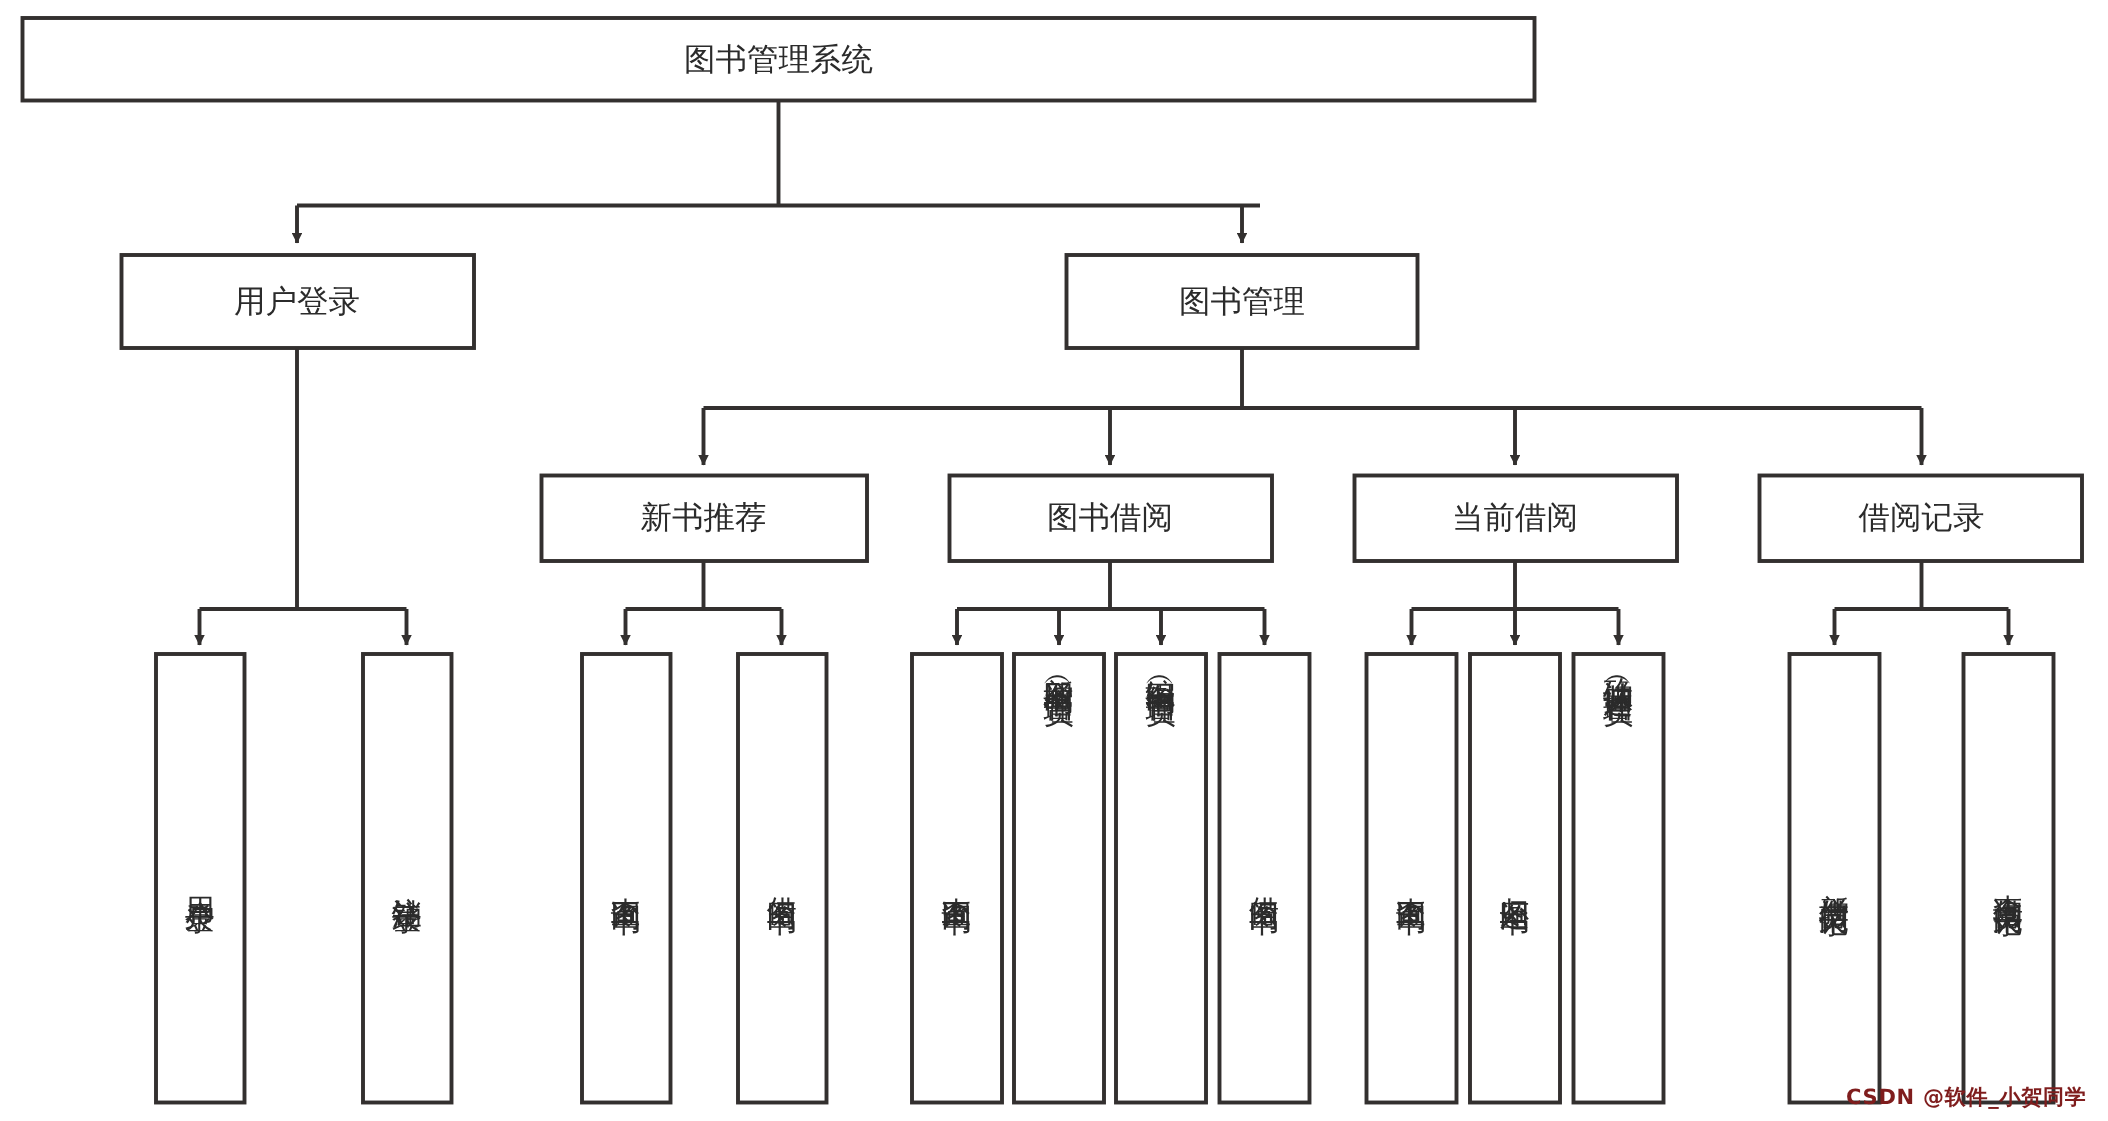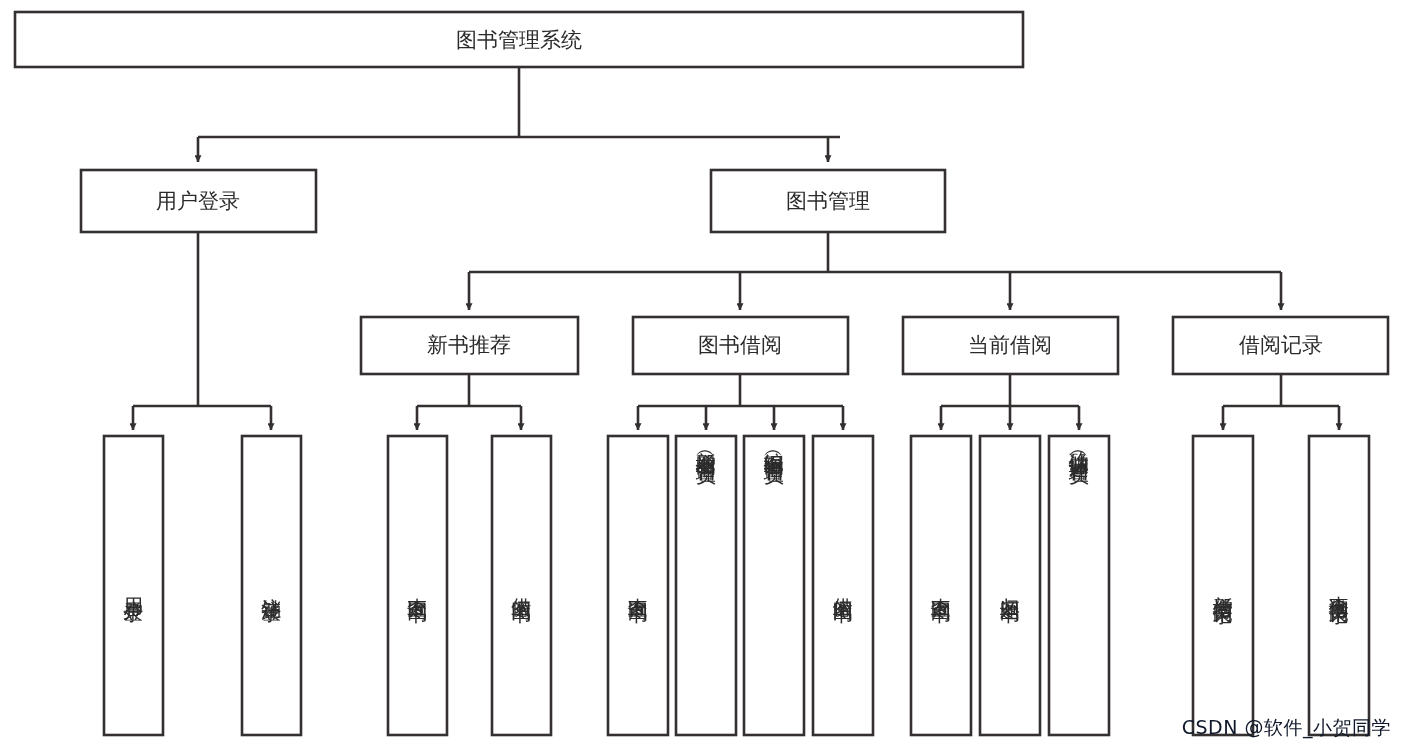--- a/index.html
+++ b/index.html
@@ -69,25 +69,26 @@
     letter-spacing: 2px;
     color: #2b2b2b;
     white-space: nowrap;
     text-align: center;
   }
   .watermark {
     position: absolute;
     right: 14px;
     bottom: 6px;
     font-family: "DejaVu Sans", "Liberation Sans", sans-serif;
-    font-size: 19px;
-    color: #0f172a;
+    font-size: 14px;
+    color: #7f1d1d;
     letter-spacing: 0.5px;
     user-select: none;
     white-space: nowrap;
+    font-weight: bold;
   }
 </style>
 </head>
 <body>
 
 <div id="diagram-root">
 
   <svg id="tree-svg" viewBox="0 0 1405 747">
     <defs>
       <marker id="arrow" viewBox="0 0 10 10" refX="9.5" refY="5" markerWidth="7" markerHeight="7" orient="auto-start-reverse" markerUnits="userSpaceOnUse">

